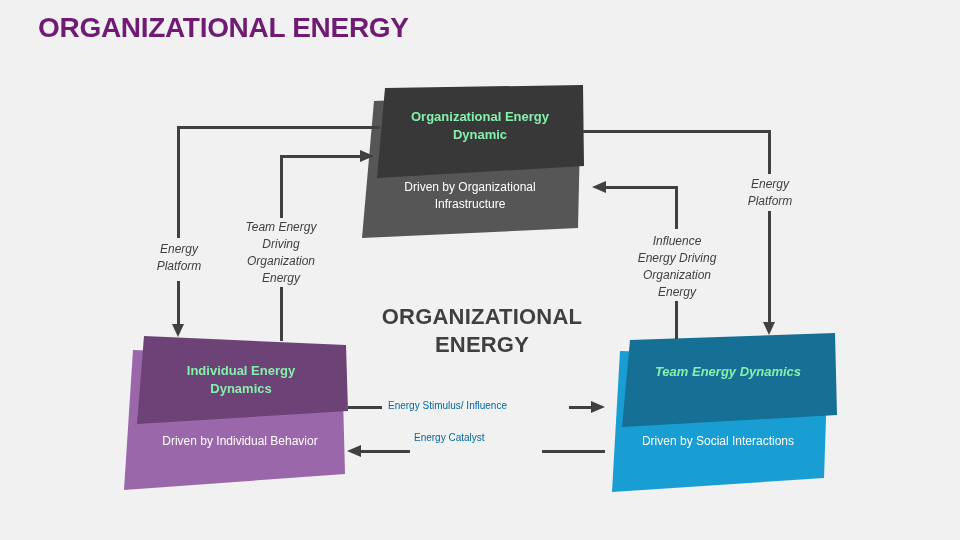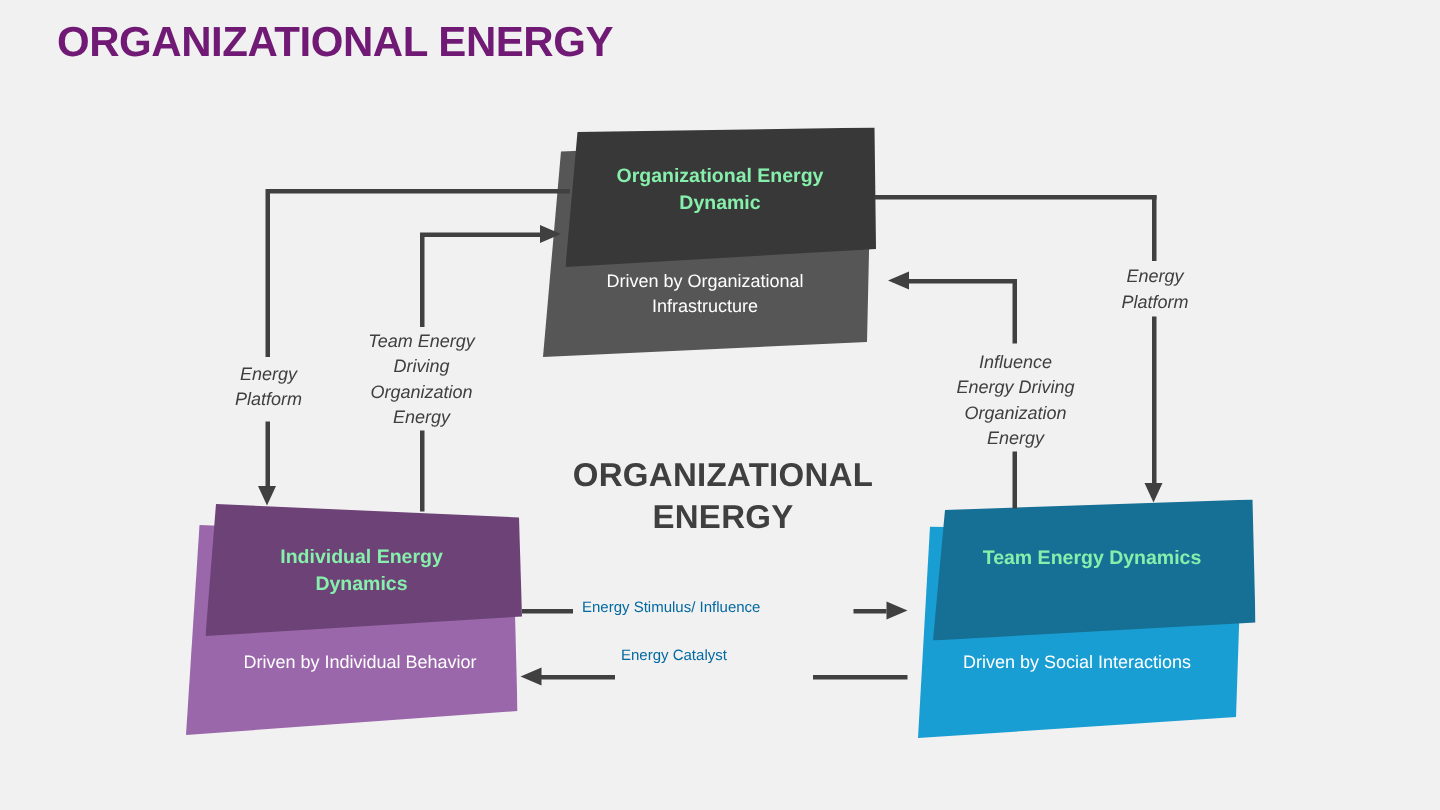--- a/index.html
+++ b/index.html
@@ -45,21 +45,21 @@
                  filter:drop-shadow(2px 3px 3px rgba(0,0,0,0.25));}
   .q-purple-front{left:135px;top:334px;width:215px;height:92px;background:#6d4276;
                  clip-path:polygon(9px 2px,211px 11px,213px 77px,2px 90px);
                  filter:drop-shadow(2px 4px 4px rgba(0,0,0,0.35));}
 
   .q-teal-back  {left:606px;top:348px;width:222px;height:146px;background:#199ed3;
                  clip-path:polygon(14px 3px,222px 10px,218px 130px,6px 144px);
                  filter:drop-shadow(2px 3px 3px rgba(0,0,0,0.25));}
   .q-teal-front {left:620px;top:331px;width:218px;height:97px;background:#166f94;
                  clip-path:polygon(10px 9px,215px 2px,217px 84px,2px 96px);
-                 filter:drop-shadow(2px 4px 4px rgba(0,0,0,0.35));}
+                 filter:drop-shadow(2px 4px 4px rgba(0,0,0,0.35));font-style:italic;}
 
   
   .hline,.vline{position:absolute;background:#404040;}
   .hline{height:3px;}
   .vline{width:3px;}
 
   
   .arr{position:absolute;width:0;height:0;}
   .arr-right{border-top:6px solid transparent;border-bottom:6px solid transparent;border-left:14px solid #404040;}
   .arr-left {border-top:6px solid transparent;border-bottom:6px solid transparent;border-right:14px solid #404040;}

